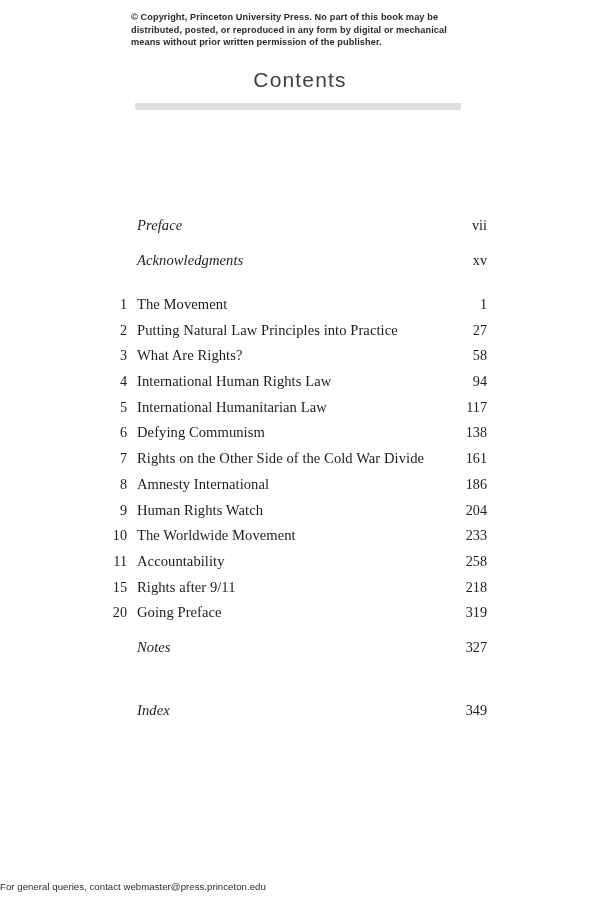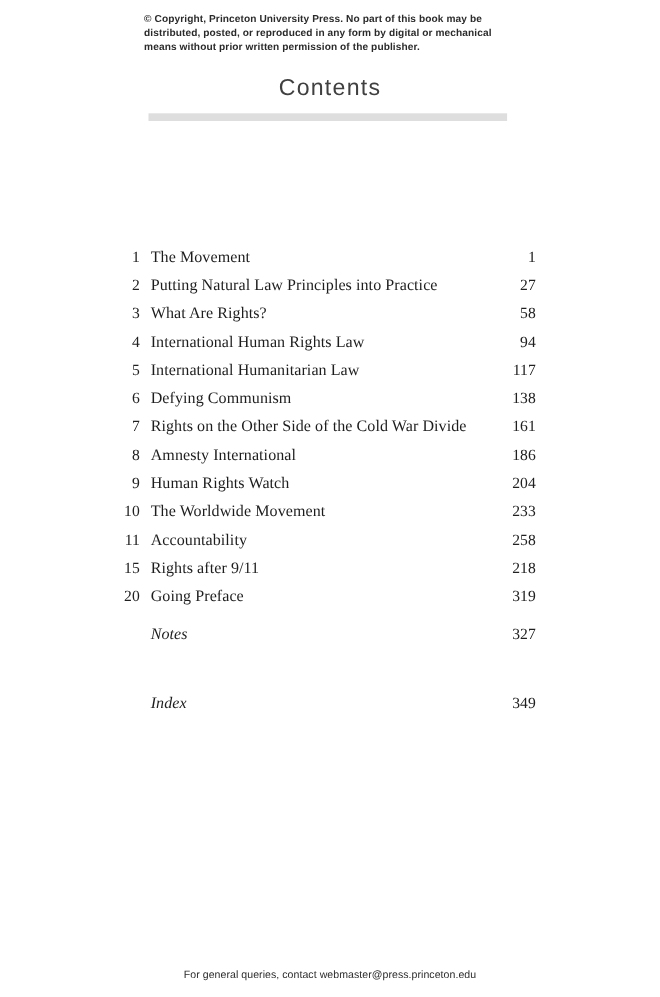--- a/index.html
+++ b/index.html
@@ -103,40 +103,51 @@
 
   
   .gap-before { margin-top: 9px; }
 
   
   .footer {
     position: absolute;
     left: 0;
     right: 0;
     top: 881px;
-    text-align: center;
     font-family: "Liberation Sans", sans-serif;
     font-size: 9.6px;
     color: #2b2b2b;
     letter-spacing: 0.005em;
   }
 </style>
 </head>
 <body>
 
 <div class="copyright">
   <div>© Copyright, Princeton University Press. No part of this book may be</div>
   <div>distributed, posted, or reproduced in any form by digital or mechanical</div>
   <div>means without prior written permission of the publisher.</div>
 </div>
 
 <div class="contents-heading">Contents</div>
 <div class="heading-rule"></div>
 
 <div class="toc">
+  <div id="toc-front">
+      <div class="toc-row front">
+        <span class="toc-num"></span>
+        <span class="toc-title italic">Preface</span>
+        <span class="toc-page">vii</span>
+      </div>
+      <div class="toc-row front">
+        <span class="toc-num"></span>
+        <span class="toc-title italic">Acknowledgments</span>
+        <span class="toc-page">xv</span>
+      </div>
+    </div>
   <div id="toc-chapters" class="gap-before">
       <div class="toc-row">
         <span class="toc-num">1</span>
         <span class="toc-title">The Movement</span>
         <span class="toc-page">1</span>
       </div>
       <div class="toc-row">
         <span class="toc-num">2</span>
         <span class="toc-title">Putting Natural Law Principles into Practice</span>
         <span class="toc-page">27</span>

